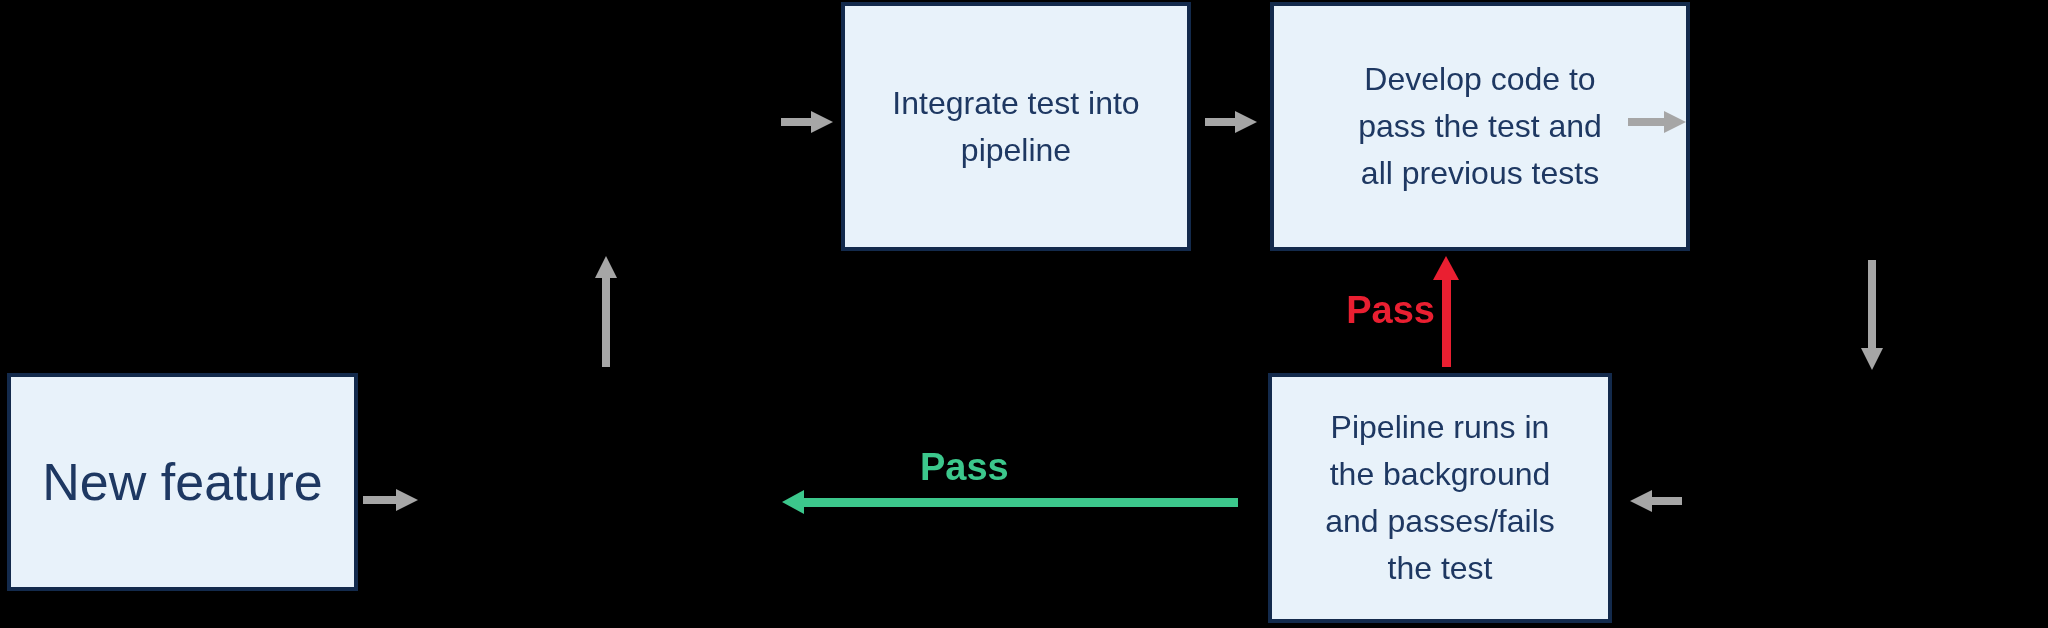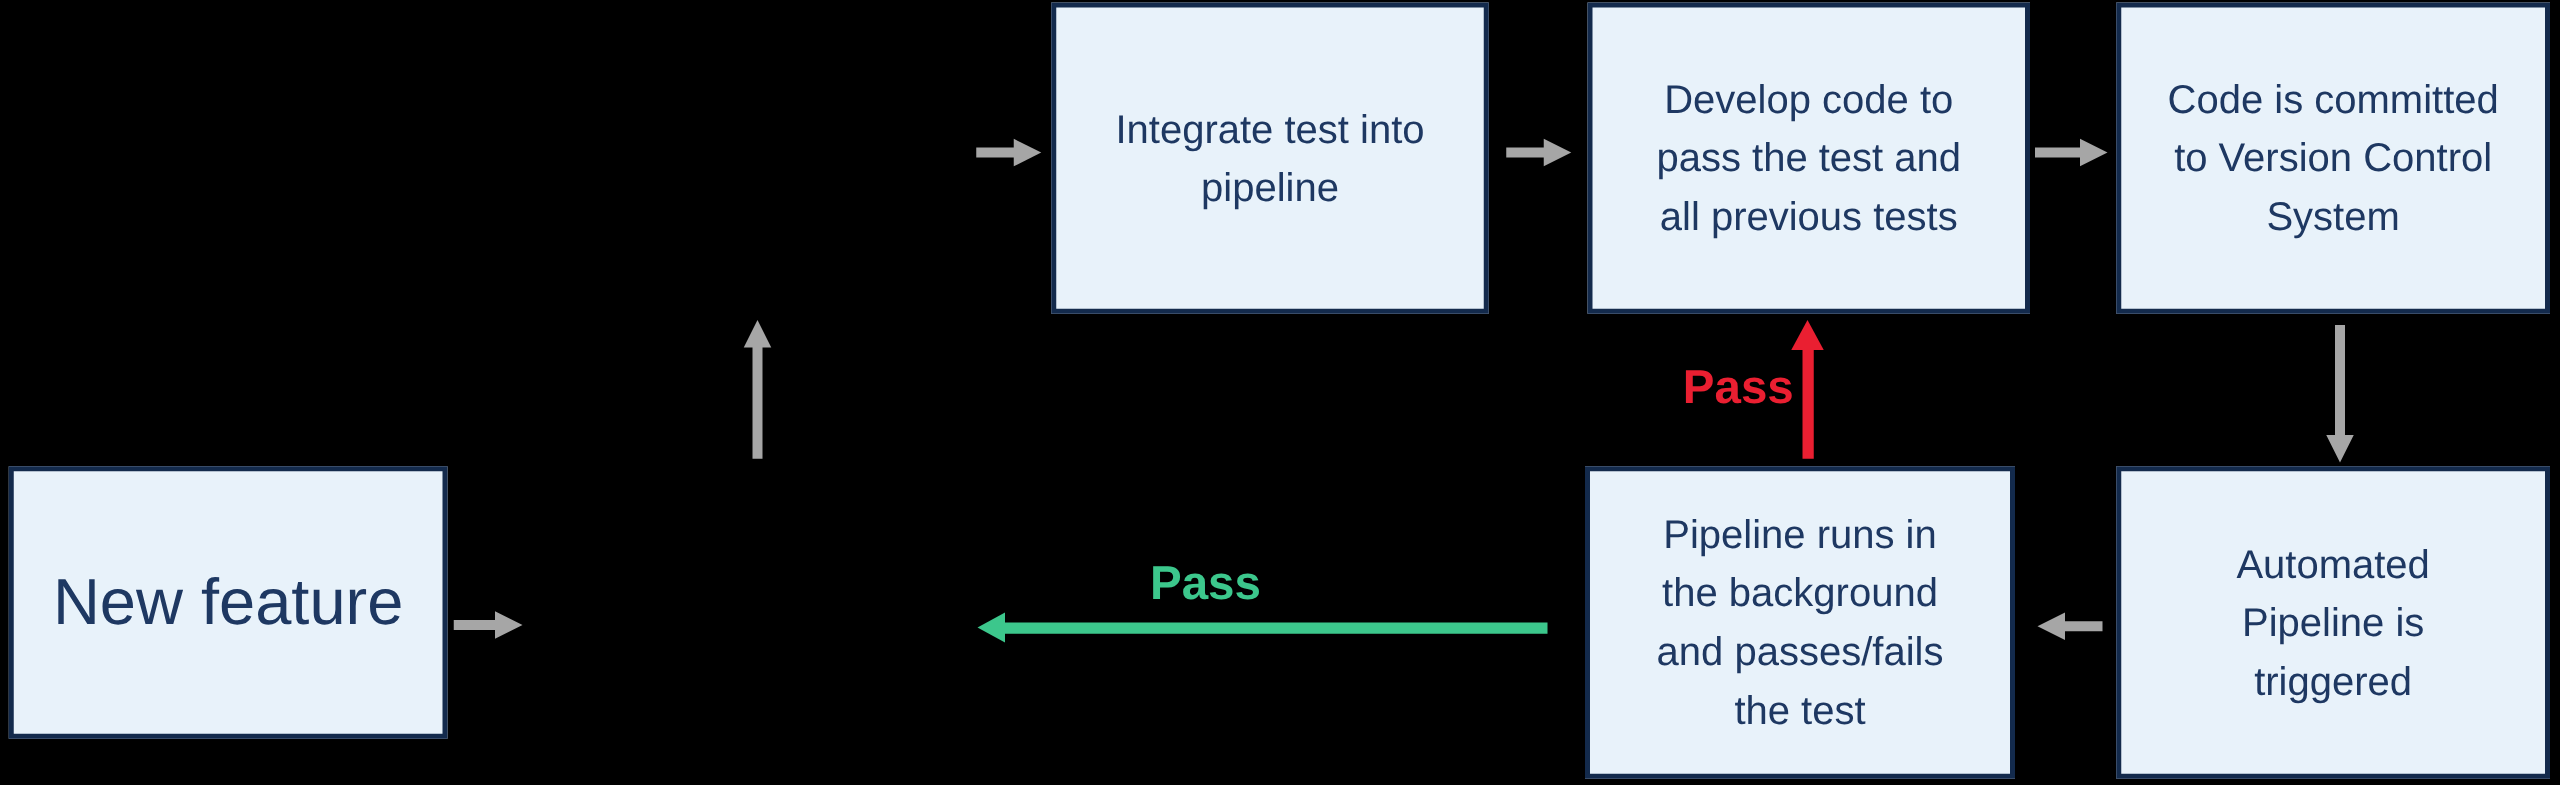--- a/index.html
+++ b/index.html
@@ -48,44 +48,34 @@
 </style>
 </head>
 <body>
 
 <div class="canvas">
 
   <div class="box" style="left:841px;top:2px;width:350px;height:249px">
     <span class="box-label">Integrate test into
 pipeline</span>
   </div>
-  <div class="box" style="left:1270px;top:2px;width:354px;height:249px">
+  <div class="box" style="left:1270px;top:2px;width:420px;height:249px">
     <span class="box-label">Develop code to
 pass the test and
 all previous tests</span>
-  </div>
-  <div class="box" style="left:1693px;top:2px;width:347px;height:249px">
-    <span class="box-label">Code is committed
-to Version Control
-System</span>
   </div>
 
   <div class="box" style="left:7px;top:373px;width:351px;height:218px">
     <span class="box-label big">New feature</span>
   </div>
   <div class="box" style="left:1268px;top:373px;width:344px;height:250px">
     <span class="box-label">Pipeline runs in
 the background
 and passes/fails
 the test</span>
-  </div>
-  <div class="box" style="left:1693px;top:373px;width:347px;height:250px">
-    <span class="box-label">Automated
-Pipeline is
-triggered</span>
   </div>
 
   <div>
     <div class="shaft" style="left:781px;top:118px;width:32px;height:8px"></div>
     <div class="head right" style="left:811px;top:111px"></div>
   </div>
 
   <div>
     <div class="shaft" style="left:1205px;top:118px;width:32px;height:8px"></div>
     <div class="head right" style="left:1235px;top:111px"></div>

